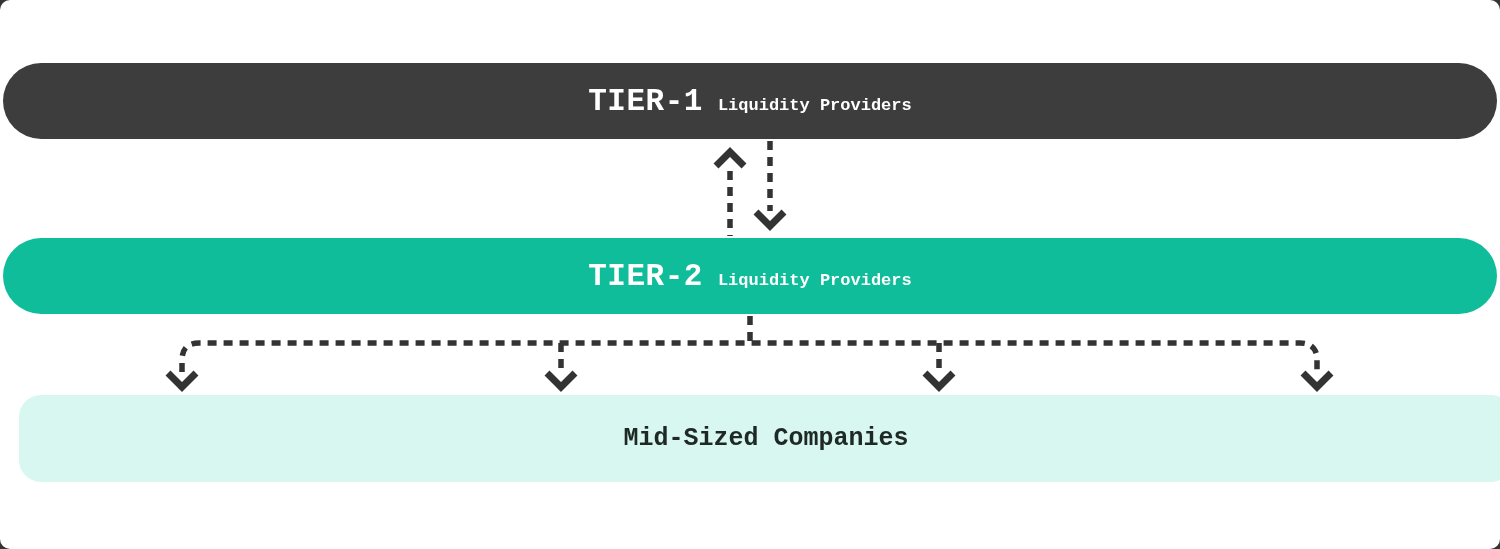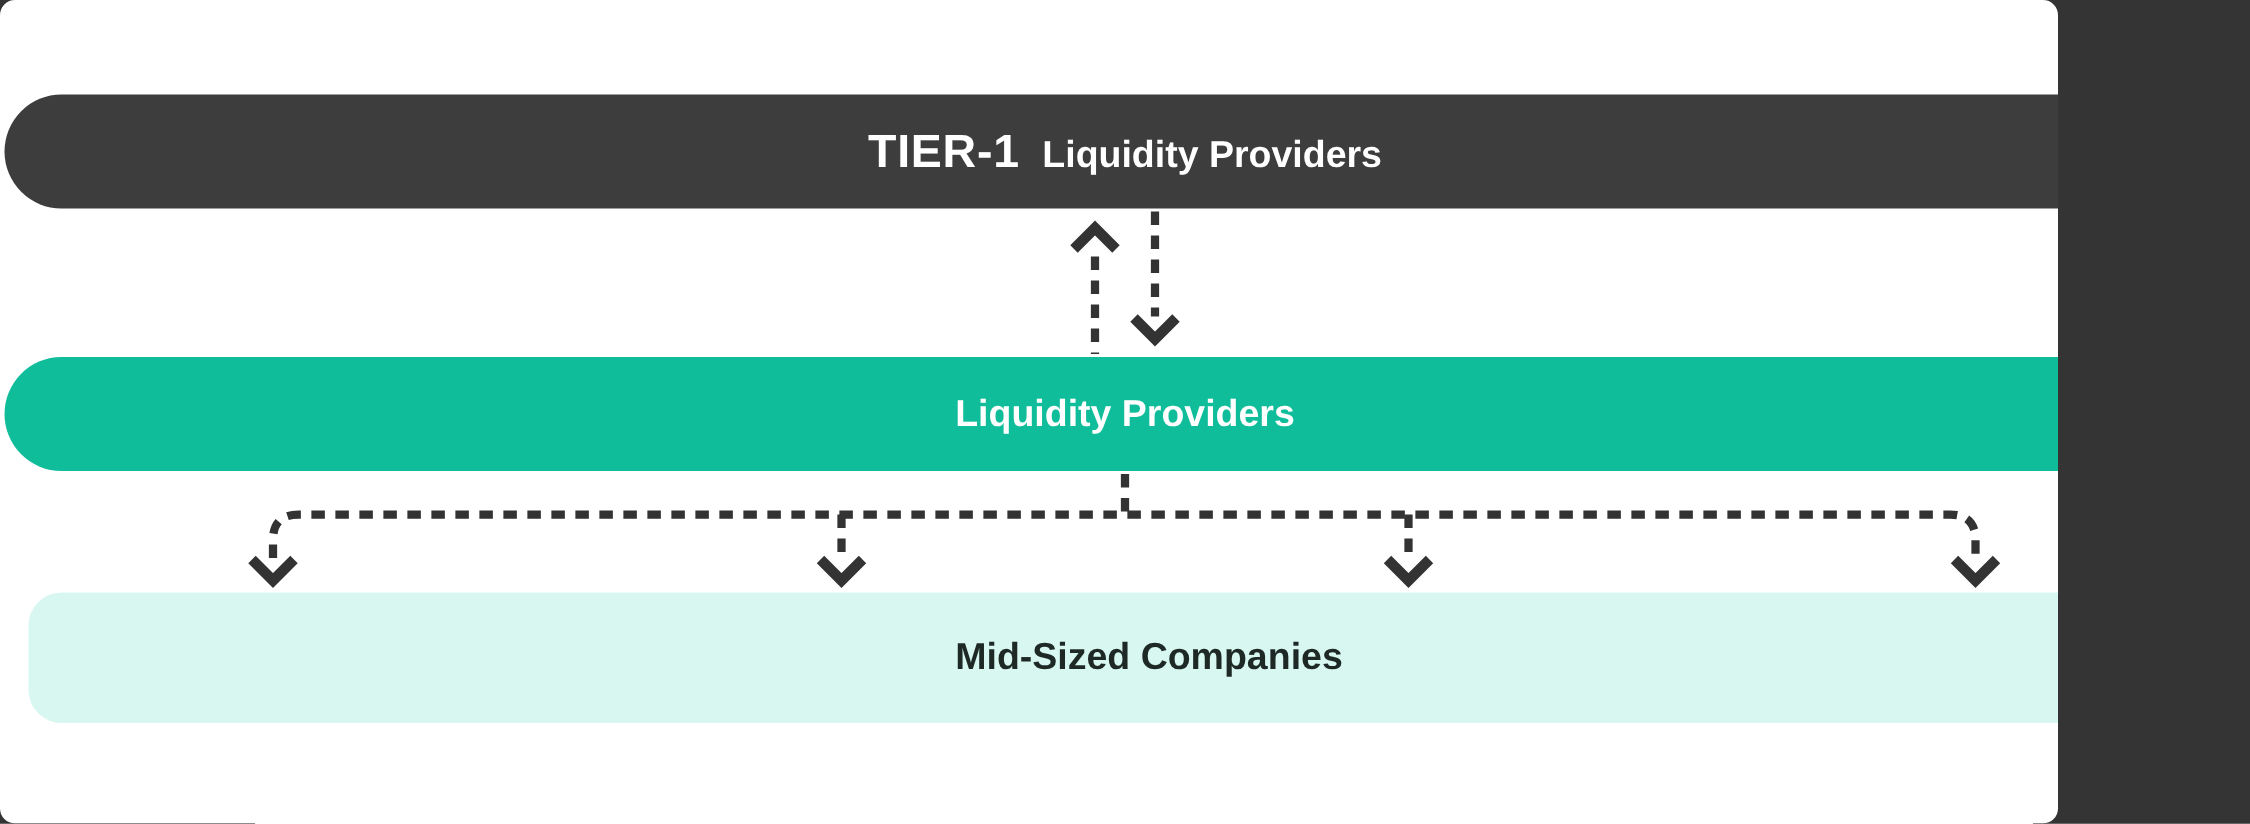--- a/index.html
+++ b/index.html
@@ -3,25 +3,26 @@
 <meta charset="utf-8">
 <style>
   html, body {
     margin: 0;
     padding: 0;
     background: #343434;
     font-family: "Liberation Sans", sans-serif;
   }
   .canvas {
     position: relative;
-    width: 1372px;
+    width: 1500px;
     height: 549px;
     background: var(--canvas-bg, #ffffff);
     border-radius: 10px;
     overflow: hidden;
+    font-family: Liberation Mono, monospace;
   }
   
   .bar {
     position: absolute;
     left: 3px;
     width: 1494px;
     height: 76px;
     border-radius: 38px;
     display: flex;
     align-items: center;
@@ -35,21 +36,21 @@
     gap: 15px;
     color: var(--bar-text, #ffffff);
     white-space: nowrap;
   }
   .tier-label {
     font-size: 31px;
     font-weight: 700;
     letter-spacing: 0.5px;
   }
   .tier-suffix {
-    font-size: 25px;
+    font-size: 17px;
     font-weight: 700;
   }
   
   svg.connectors {
     position: absolute;
     top: 0; left: 0;
     width: 1500px;
     height: 549px;
     pointer-events: none;
   }
@@ -101,20 +102,21 @@
 
   <div class="bar bar-tier1">
     <div class="bar-text">
       <span class="tier-label">TIER-1</span>
       <span class="tier-suffix">Liquidity Providers</span>
     </div>
   </div>
 
   <div class="bar bar-tier2">
     <div class="bar-text">
+      <span class="tier-label">TIER-2</span>
       <span class="tier-suffix">Liquidity Providers</span>
     </div>
   </div>
 
   <svg class="connectors" viewBox="0 0 1500 549">
 
     <path class="dash" d="M730,171 L730,236"></path>
     <path class="chev" d="M716,166 L730,152 L744,166"></path>
 
     <path class="dash" d="M770,141 L770,211"></path>

